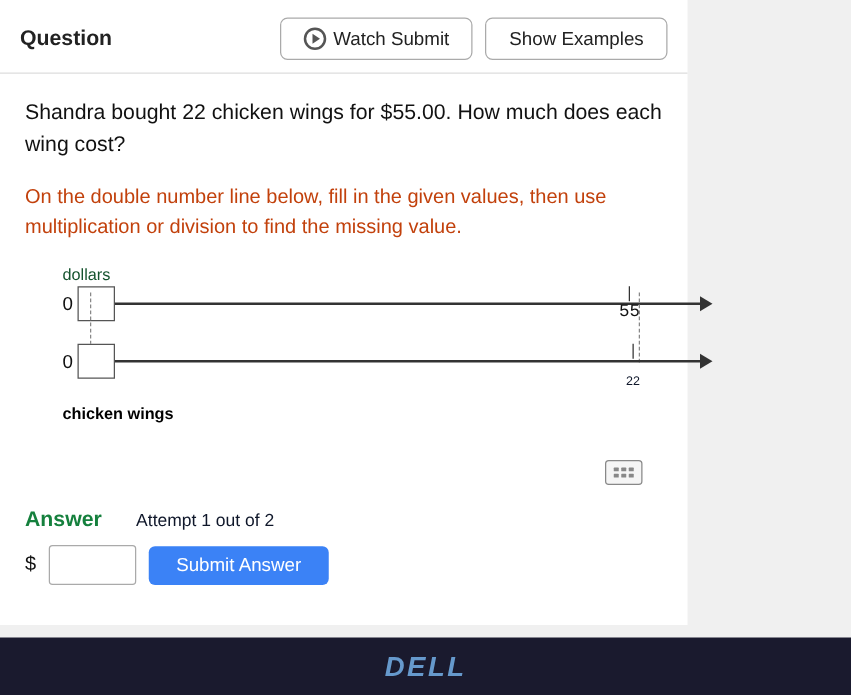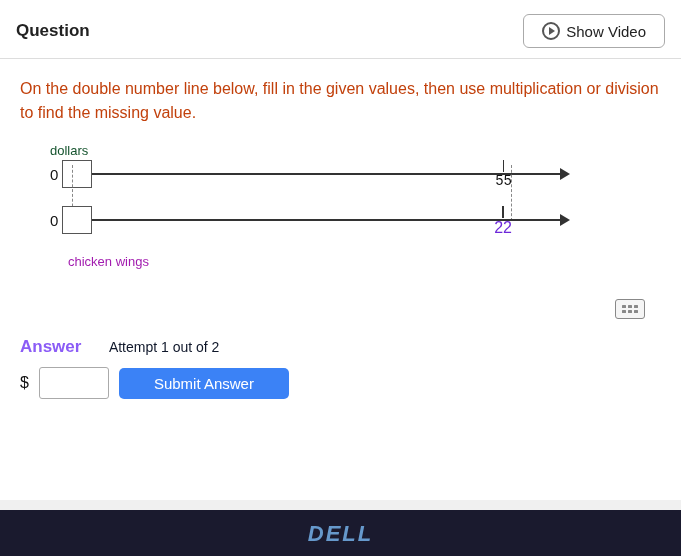--- a/index.html
+++ b/index.html
@@ -5,21 +5,21 @@
     * { box-sizing: border-box; margin: 0; padding: 0; }
     body {
       font-family: Arial, sans-serif;
       background: #f0f0f0;
       width: 681px;
       min-height: 556px;
       overflow: hidden;
     }
     .page-container {
       background: #ffffff;
-      width: 681px;
+      width: 550px;
       min-height: 500px;
       padding: 0;
       position: relative;
     }
     .header {
       display: flex;
       align-items: center;
       justify-content: space-between;
       padding: 14px 16px 10px 16px;
       border-bottom: 1px solid #ddd;
@@ -101,23 +101,23 @@
     }
     .nl-arrow-end {
       width: 0;
       height: 0;
       border-top: 6px solid transparent;
       border-bottom: 6px solid transparent;
       border-left: 10px solid #333;
     }
     .nl-chicken-label {
       font-size: 13px;
-      color: #a21caf;
+      color: #000000;
       margin-top: 4px;
-      margin-left: 18px;
+      font-weight: bold;
     }
     
     .nl-zero-box {
       width: 30px;
       height: 28px;
       border: 1.5px solid #555;
       background: #fff;
       flex-shrink: 0;
     }
     
@@ -148,21 +148,21 @@
       height: 3px;
       background: #888;
       border-radius: 0.5px;
     }
     .answer-section {
       padding: 0 20px 0 20px;
     }
     .answer-label {
       font-size: 17px;
       font-weight: bold;
-      color: #8b5cf6;
+      color: #15803d;
       display: inline;
     }
     .attempt-label {
       font-size: 14px;
       color: #0f172a;
       margin-left: 23px;
     }
     .answer-row {
       display: flex;
       align-items: center;
@@ -180,21 +180,21 @@
       border-radius: 3px;
       background: #fff;
       font-size: 15px;
       padding: 0 6px;
     }
     .answer-submit-btn {
       background: #3b82f6;
       color: #fff;
       border: none;
       border-radius: 5px;
-      padding: 7px 35px;
+      padding: 7px 22px;
       font-size: 15px;
       cursor: pointer;
     }
     .bottom-bar {
       background: #1a1a2e;
       height: 48px;
       display: flex;
       align-items: center;
       justify-content: center;
       margin-top: 10px;
@@ -211,27 +211,31 @@
 </head>
 <body>
 
 <div class="page-container">
 
   <div class="header">
     <span class="header-question">Question</span>
     <div class="header-buttons">
       <button class="btn-watch">
         <span class="play-icon"></span>
-        <span>Show Video</span>
+        <span>Watch Submit</span>
+      </button>
+      <button class="btn-examples">
+        <span>Show Examples</span>
       </button>
     </div>
   </div>
 
   <div class="main-content">
 
+    <div class="question-text">Shandra bought 22 chicken wings for $55.00. How much does each wing cost?</div>
 
     <div class="instruction-text">On the double number line below, fill in the given values, then use multiplication or division to find the missing value.</div>
 
     <div class="number-line-container">
 
       <div class="nl-label-top">dollars</div>
 
       <div style="position:relative; width: 520px; height: 90px;">
 
         <div style="position:absolute; top: 0; left: 0; display:flex; align-items:center; width:100%;">
@@ -252,21 +256,21 @@
 
         <div style="position:absolute; top: 46px; left: 0; display:flex; align-items:center; width:100%;">
           <span style="font-size:15px; color:#111; margin-right:4px;">0</span>
           <div class="nl-zero-box"></div>
           <div class="nl-line-segment"></div>
           <div class="nl-arrow-end"></div>
         </div>
 
         <div style="position:absolute; top:46px; right: 58px; display:flex; flex-direction:column; align-items:center;">
           <div style="width:1.5px; height:12px; background:#333;"></div>
-          <div style="font-size:16px; color:#6d28d9; margin-top:1px;">22</div>
+          <div style="font-size:10px; color:#0f172a; margin-top:13px;">22</div>
         </div>
 
       </div>
 
       <div class="nl-chicken-label">chicken wings</div>
 
     </div>
 
     <div class="keyboard-icon-area">
       <div class="keyboard-icon">

